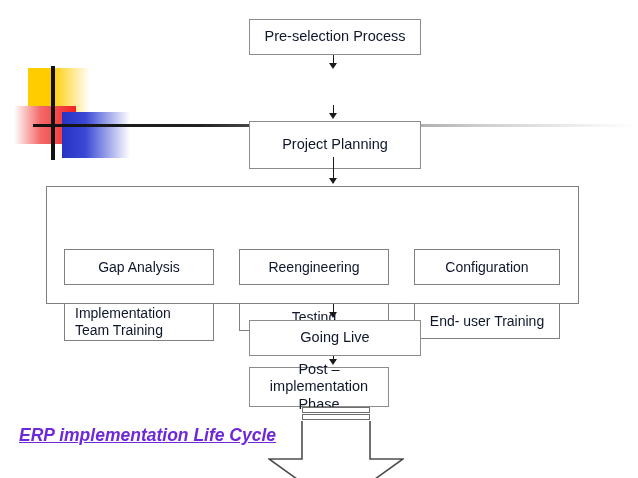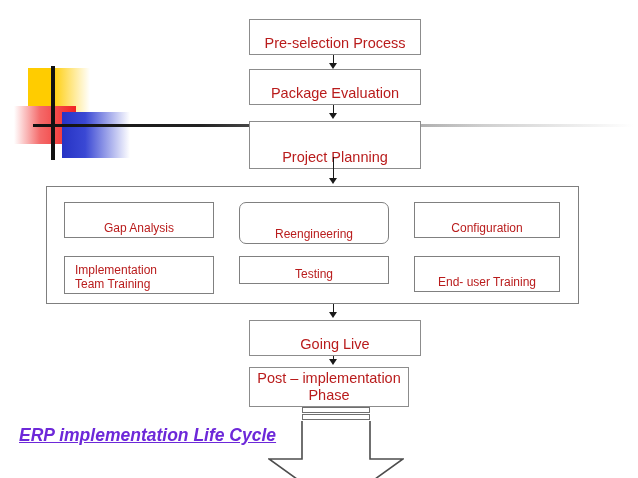--- a/index.html
+++ b/index.html
@@ -49,59 +49,60 @@
     width: 600px; height: 3px;
     background: linear-gradient(to right, #111111 0%, #222222 28%, #8a8a8a 52%, #cfcfcf 75%, #ffffff 100%);
   }
 
   
   .node {
     position: absolute;
     box-sizing: border-box;
     background: #ffffff;
     border: 1px solid #7f7f7f;
-    color: #b91c1c;
+    color: #0f172a;
     font-size: 14.5px;
     line-height: 1.18;
     display: flex;
-    align-items: flex-end;
+    align-items: center;
     justify-content: center;
     text-align: center;
     padding: 2px 4px;
   }
   .node.thin {
     border: 1px solid #8c8c8c;
   }
   .node.inner {
     border: 1px solid #808080;
-    font-size: 12px;
+    font-size: 14px;
+    margin-top: 47px;
   }
   .node.inner.left-align {
     justify-content: flex-start;
     text-align: left;
     padding-left: 10px;
   }
 
   #box-preselection { left: 249px; top: 19px;  width: 172px; height: 36px; }
   #box-package      { left: 249px; top: 69px;  width: 172px; height: 36px; }
   #box-planning     { left: 249px; top: 121px; width: 172px; height: 48px; }
   #box-goinglive    { left: 249px; top: 320px; width: 172px; height: 36px; }
-  #box-post         { left: 249px; top: 367px; width: 160px; height: 40px; }
+  #box-post         { left: 249px; top: 367px; width: 140px; height: 40px; }
 
   #group-container {
     position: absolute;
     left: 46px; top: 186px;
     width: 533px; height: 118px;
     box-sizing: border-box;
     border: 1px solid #7f7f7f;
     background: #ffffff;
   }
 
   #box-gap       { left: 64px;  top: 202px; width: 150px; height: 36px; }
-  #box-reeng     { left: 239px; top: 202px; width: 150px; height: 42px; border-radius: 7px; }
+  #box-reeng     { left: 239px; top: 202px; width: 150px; height: 36px; }
   #box-config    { left: 414px; top: 202px; width: 146px; height: 36px; }
   #box-impl      { left: 64px;  top: 256px; width: 150px; height: 38px; }
   #box-testing   { left: 239px; top: 256px; width: 150px; height: 28px; }
   #box-enduser   { left: 414px; top: 256px; width: 146px; height: 36px; }
 
   
   .connector {
     position: absolute;
     left: 333px;
     width: 1px;
@@ -173,23 +174,20 @@
     <div id="logo-vline"></div>
     <div id="logo-hline"></div>
   </div>
 
   <div class="node thin" id="box-preselection">
     <span>Pre-selection Process</span>
   </div>
   <div class="connector" id="conn1"></div>
   <div class="arrowhead" id="head1"></div>
 
-  <div class="node thin" id="box-package">
-    <span>Package Evaluation</span>
-  </div>
   <div class="connector" id="conn2"></div>
   <div class="arrowhead" id="head2"></div>
 
   <div class="node thin" id="box-planning">
     <span>Project Planning</span>
   </div>
   <div class="connector" id="conn3"></div>
   <div class="arrowhead" id="head3"></div>
 
   <div id="group-container"></div>

